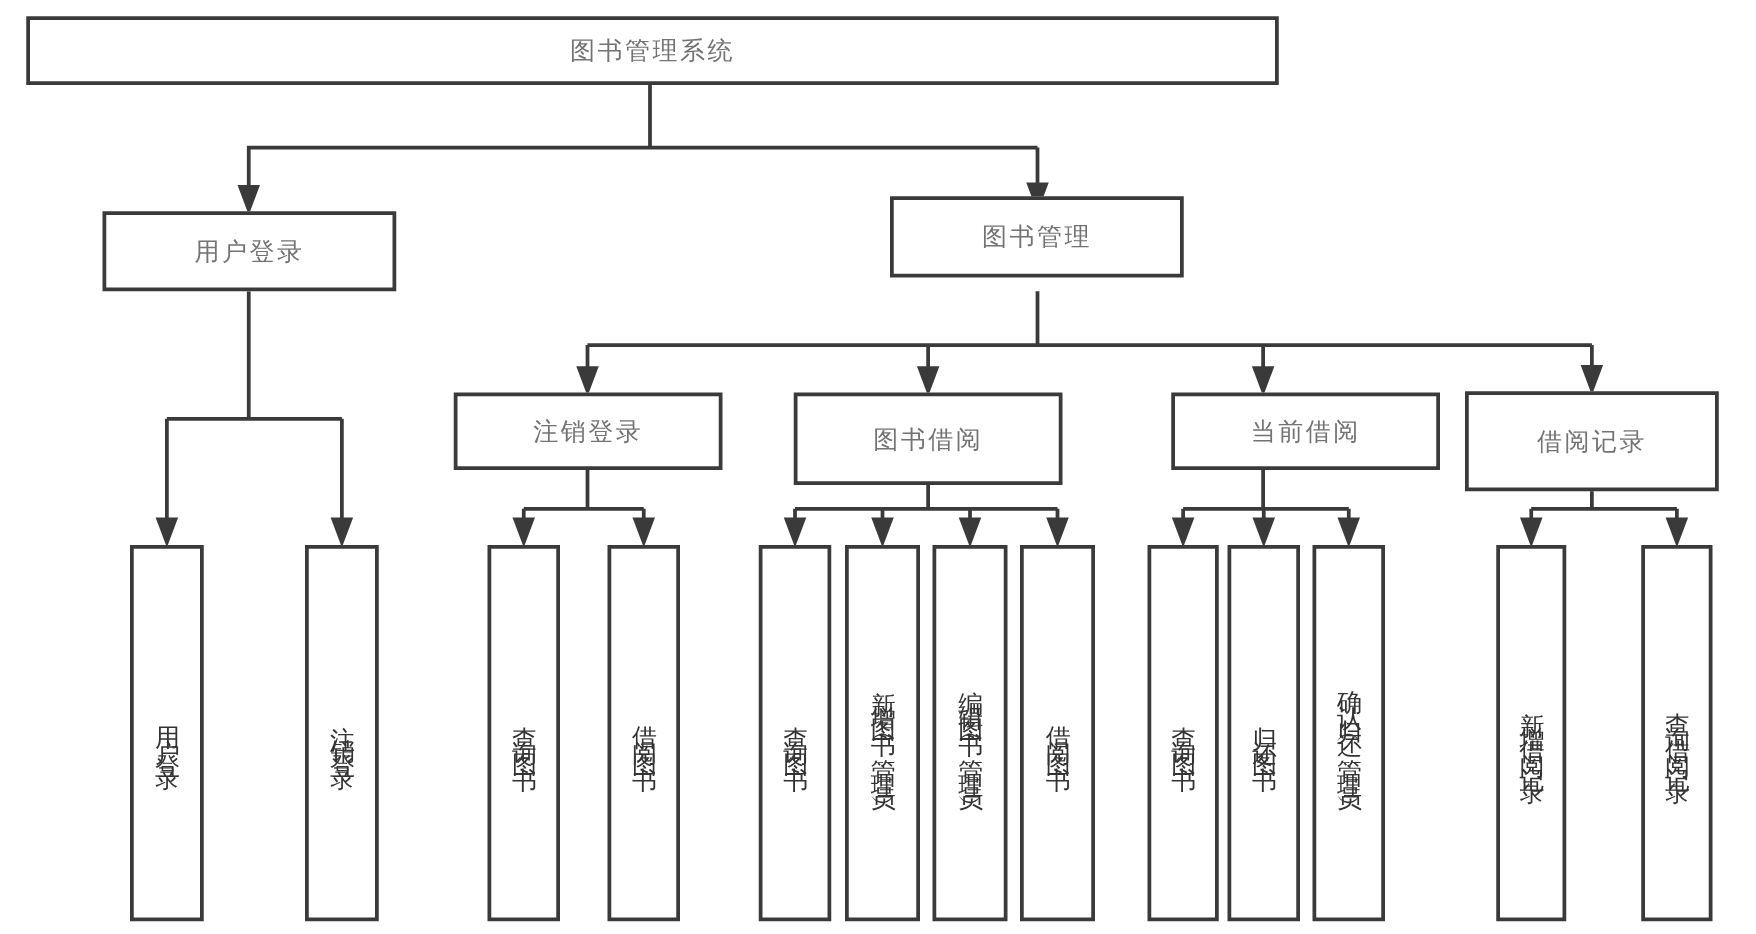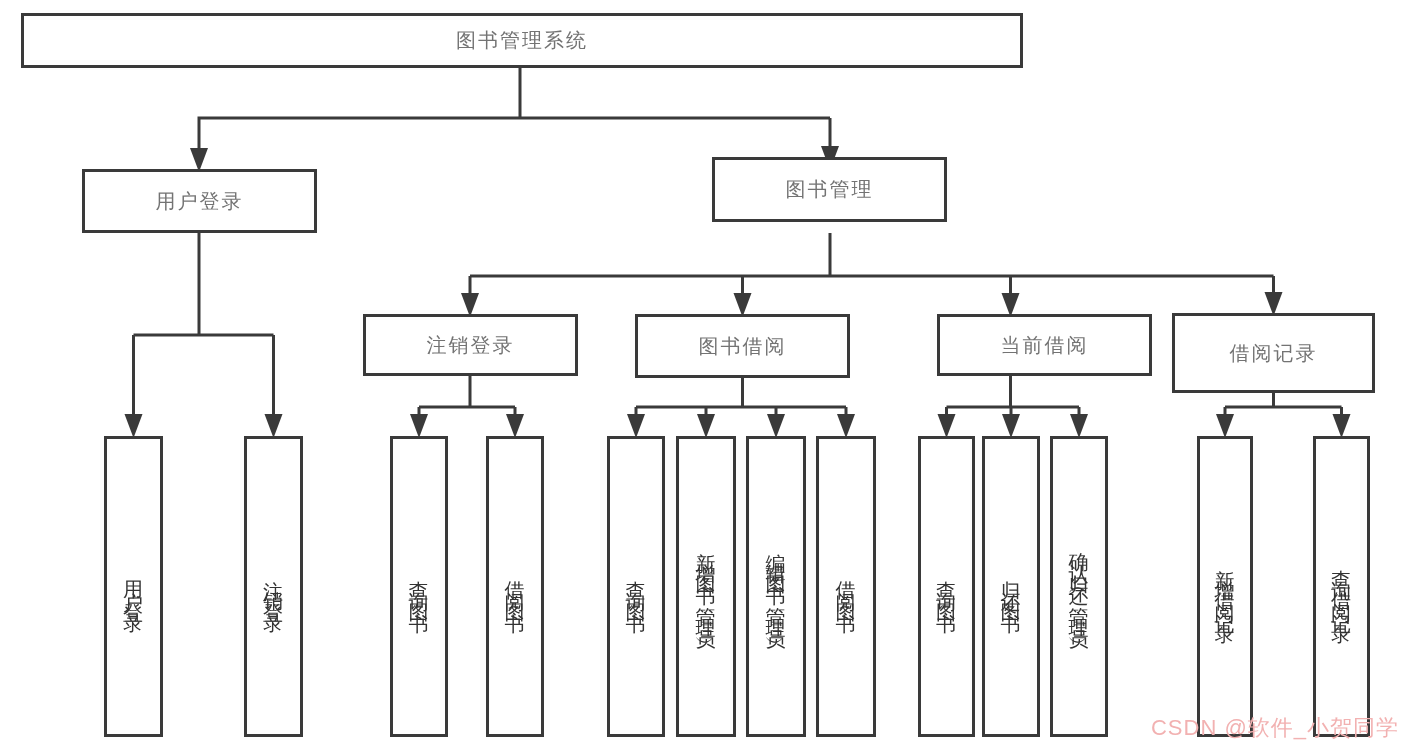--- a/index.html
+++ b/index.html
@@ -70,21 +70,21 @@
       <polygon points="1332.5,414 1350.5,414 1341.5,438"></polygon>
     </g>
   </svg>
 
   <div class="hnode" style="left:21px;top:13px;width:1002px;height:55px;">图书管理系统</div>
 
   <div class="hnode" style="left:82px;top:169px;width:235px;height:64px;">用户登录</div>
   <div class="hnode" style="left:712px;top:157px;width:235px;height:65px;">图书管理</div>
 
   <div class="hnode" style="left:363px;top:314px;width:215px;height:62px;">注销登录</div>
-  <div class="hnode" style="left:635px;top:314px;width:215px;height:64px;">图书借阅</div>
+  <div class="hnode" style="left:635px;top:314px;width:215px;height:74px;">图书借阅</div>
   <div class="hnode" style="left:903px;top:314px;width:215px;height:62px;margin-left:34px;">当前借阅</div>
   <div class="hnode" style="left:1172px;top:313px;width:203px;height:80px;">借阅记录</div>
 
   <div class="vnode" style="left:104px;top:436px;width:59px;height:301px;">
     <span>用户登录</span>
   </div>
   <div class="vnode" style="left:244px;top:436px;width:59px;height:301px;">
     <span>注销登录</span>
   </div>
 
@@ -118,14 +118,13 @@
     <span>确认归还（管理员）</span>
   </div>
 
   <div class="vnode" style="left:1197px;top:436px;width:56px;height:301px;">
     <span>新增借阅记录</span>
   </div>
   <div class="vnode" style="left:1313px;top:436px;width:57px;height:301px;">
     <span>查询借阅记录</span>
   </div>
 
-  <div id="watermark">CSDN @软件_小贺同学</div>
 </div>
 
 </body></html>

